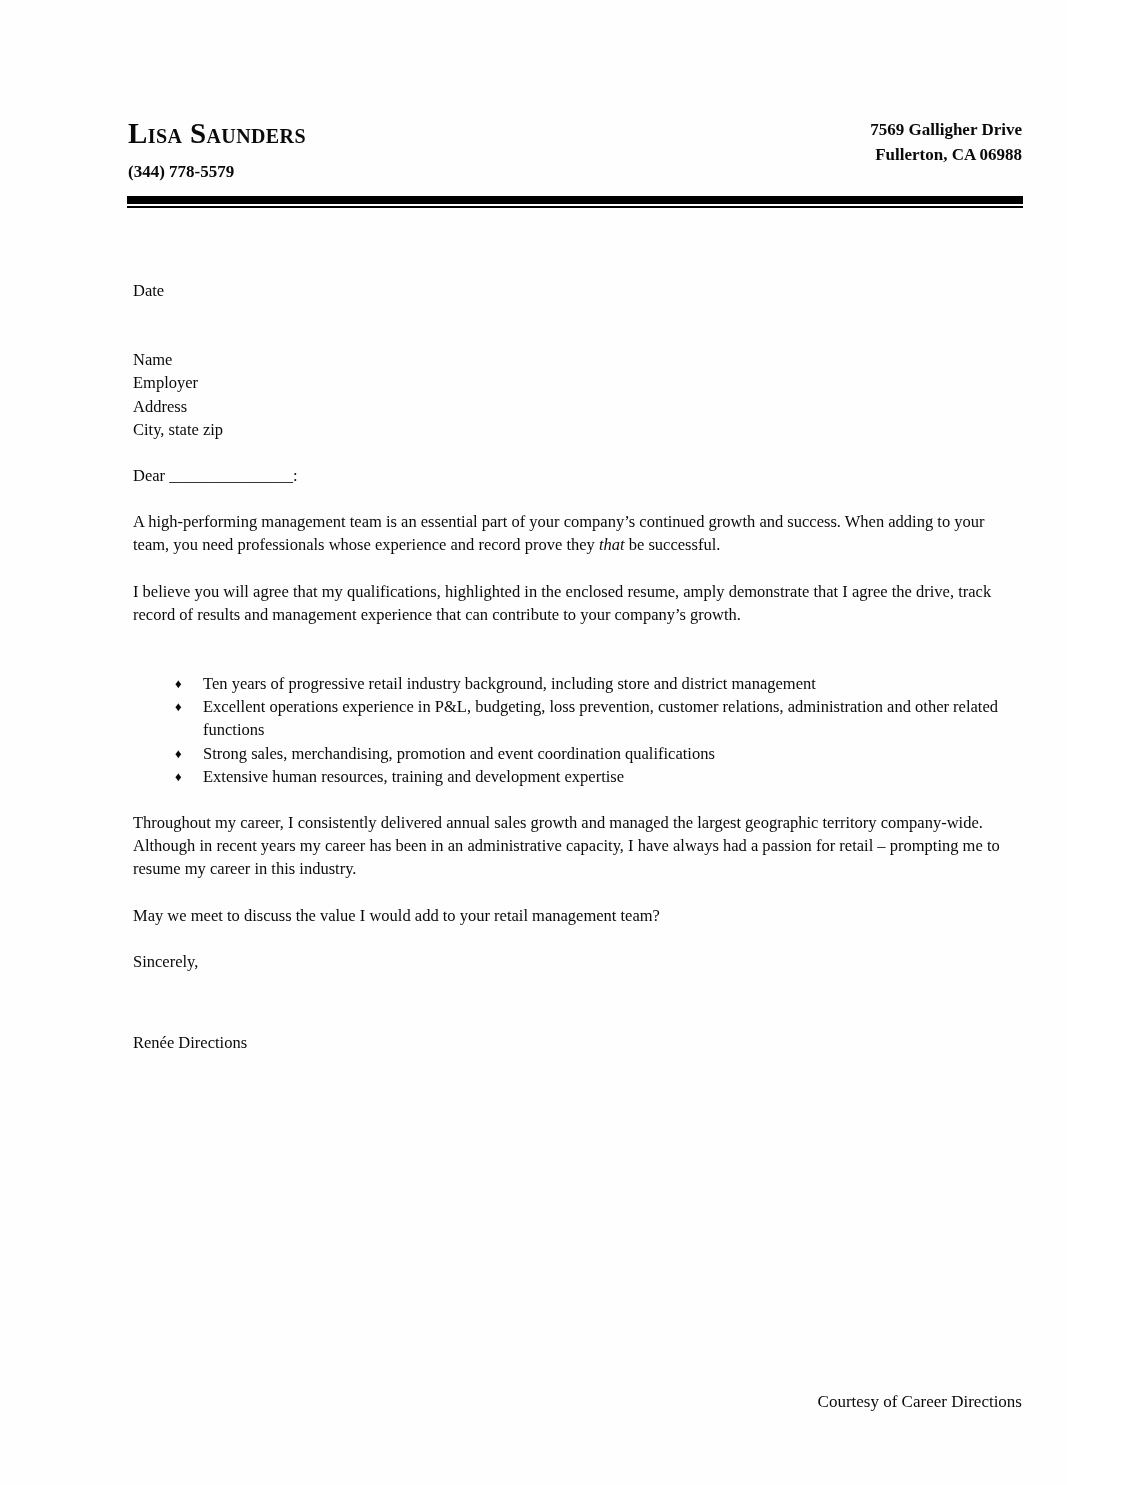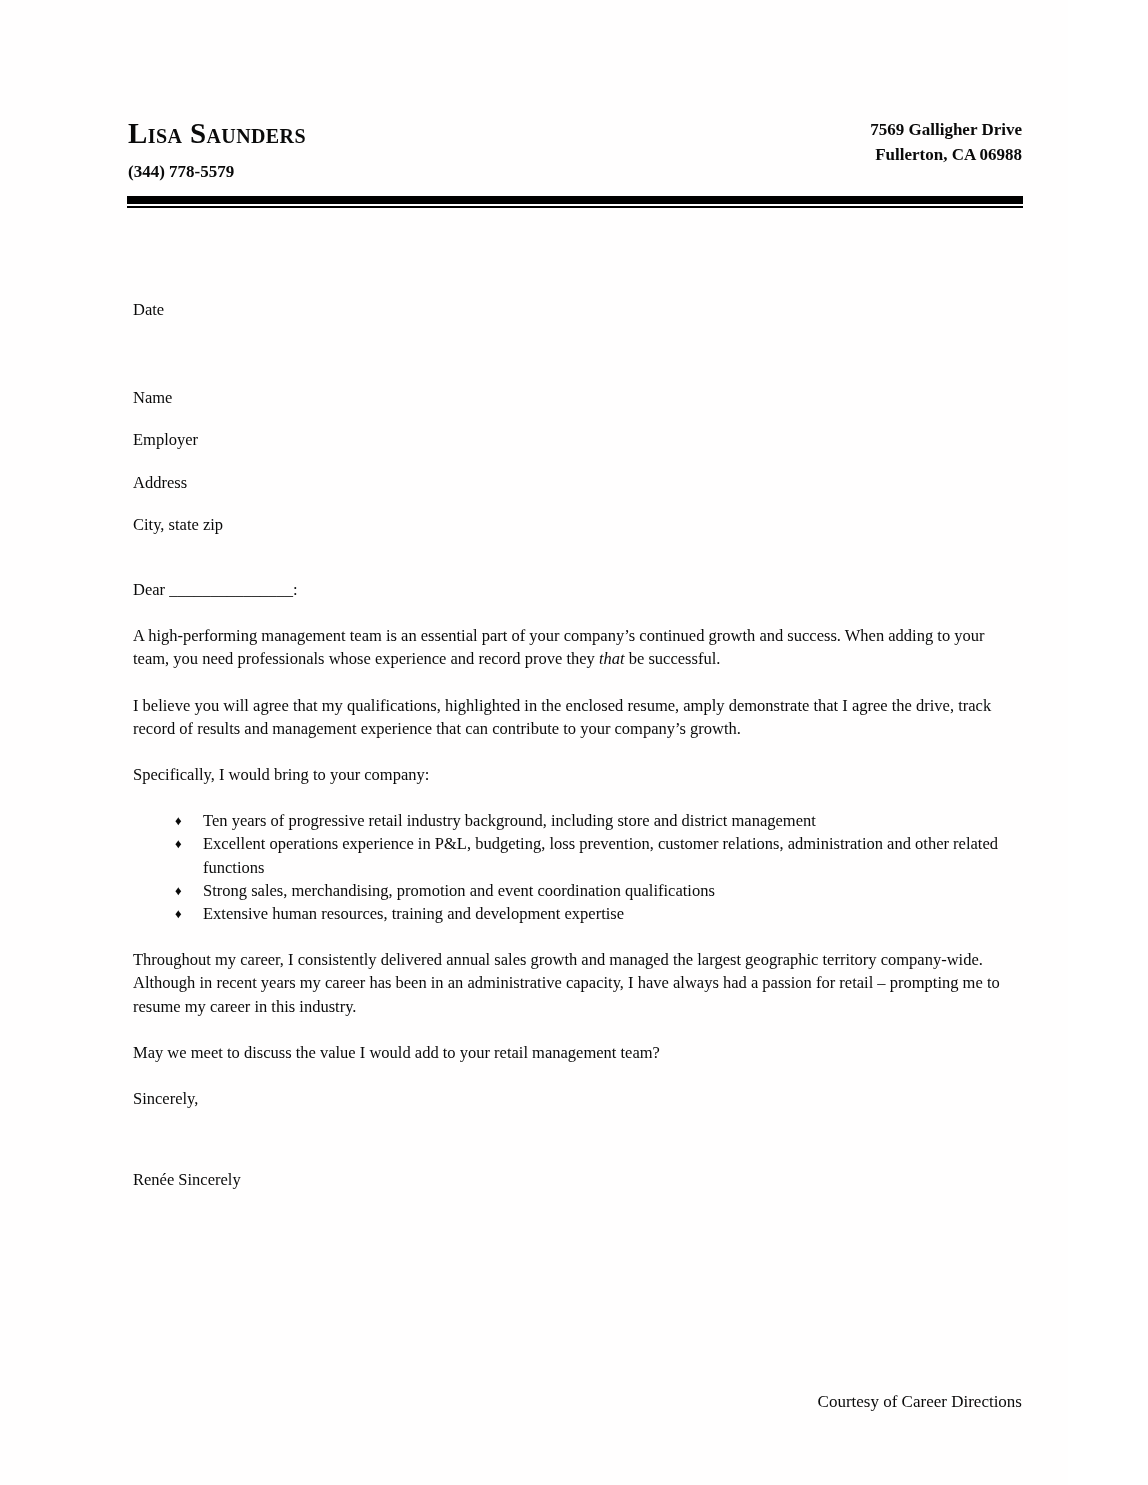--- a/index.html
+++ b/index.html
@@ -84,21 +84,21 @@
     top: 279px;
     width: 880px;
     font-size: 16.5px;
     line-height: 23.2px;
   }
   .blk { margin: 0; }
   .spacer-lg { height: 46px; }
   .spacer-md { height: 23px; }
   .spacer-sm { height: 12px; }
 
-  .line { white-space: pre-wrap; margin-top: 19px; }
+  .line { white-space: pre-wrap; }
 
   .para {
     margin: 0;
     text-align: left;
   }
   .para em { font-style: italic; }
 
   .bullets {
     margin: 0;
     padding: 0;
@@ -173,21 +173,20 @@
     <div class="spacer-md"></div>
 
     <p class="para"><span>A high-performing management team is an essential part of your company’s continued growth and success. When adding to your team, you need professionals whose experience and record prove they </span><em>that</em><span> be successful.</span></p>
 
     <div class="spacer-md"></div>
 
     <p class="para">I believe you will agree that my qualifications, highlighted in the enclosed resume, amply demonstrate that I agree the drive, track record of results and management experience that can contribute to your company’s growth.</p>
 
     <div class="spacer-md"></div>
 
-    <p class="para">Specifically, I would bring to your company:</p>
 
     <div class="spacer-md"></div>
 
     <ul class="bullets">
       <li>
         <span class="bul">♦</span>
         <span>Ten years of progressive retail industry background, including store and district management</span>
       </li>
       <li>
         <span class="bul">♦</span>
@@ -211,21 +210,21 @@
 
     <p class="para">May we meet to discuss the value I would add to your retail management team?</p>
 
     <div class="spacer-md"></div>
 
     <p class="para">Sincerely,</p>
 
     <div class="spacer-lg"></div>
     <div class="spacer-sm"></div>
 
-    <p class="sig-name">Renée Sincerely</p>
+    <p class="sig-name">Renée Directions</p>
 
   </div>
 
   <div class="footer">
     <span>Courtesy of Career Directions</span>
   </div>
 
 </div>
 
 </body></html>

